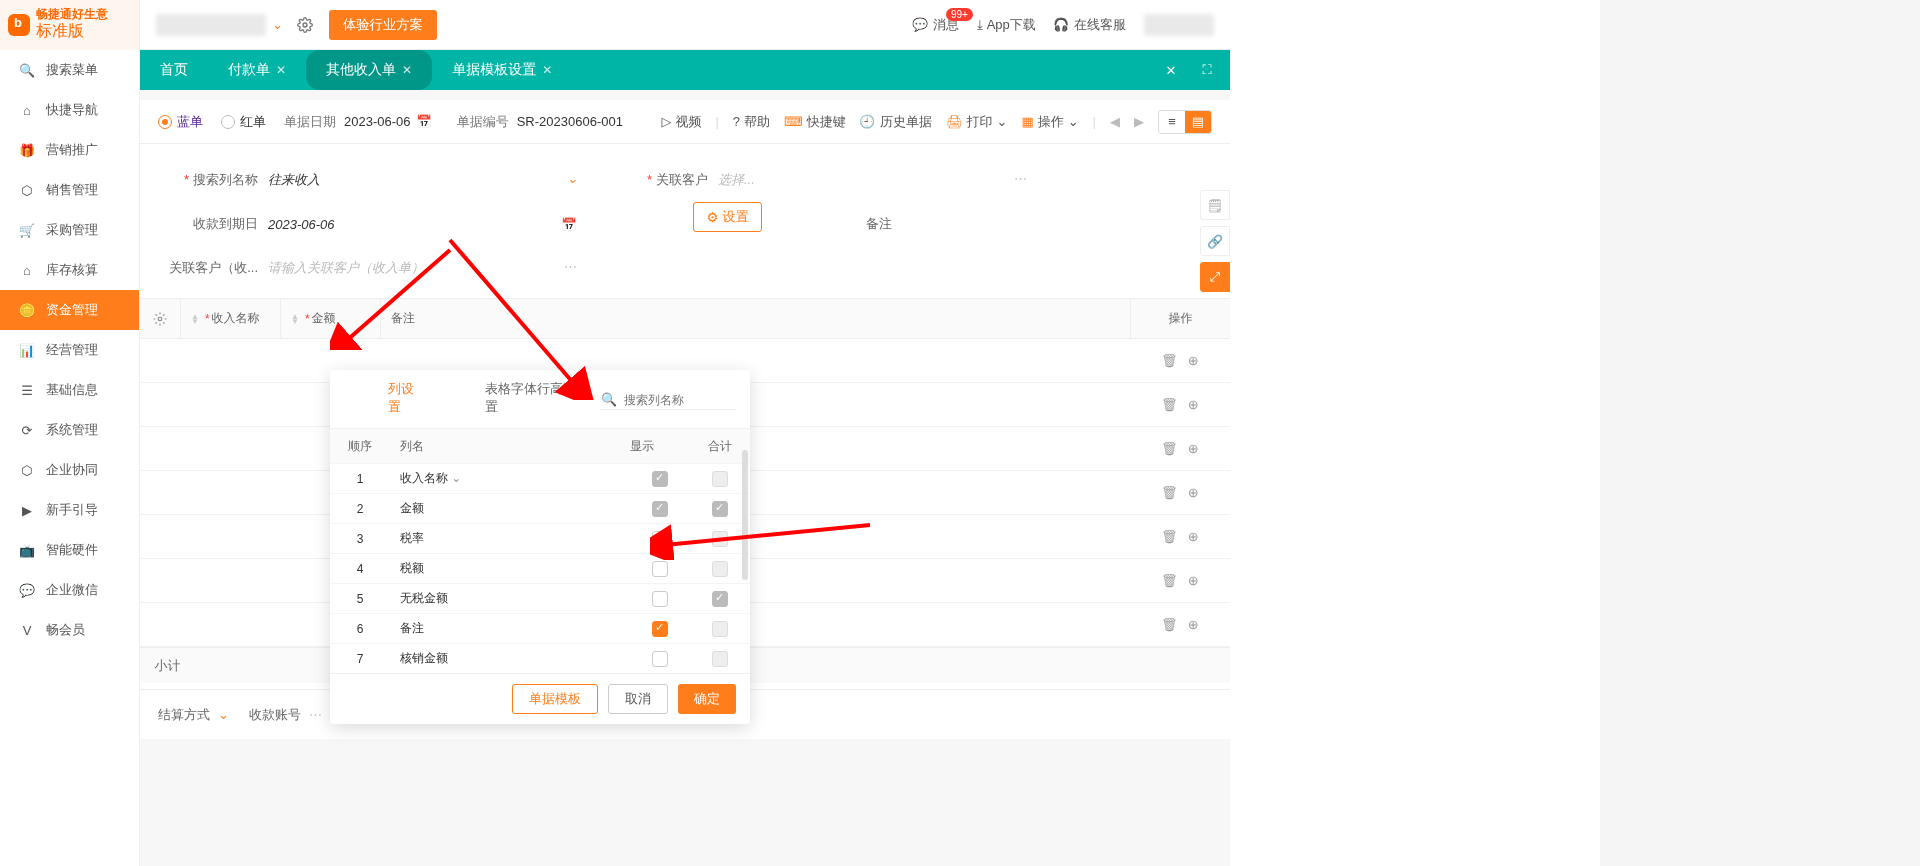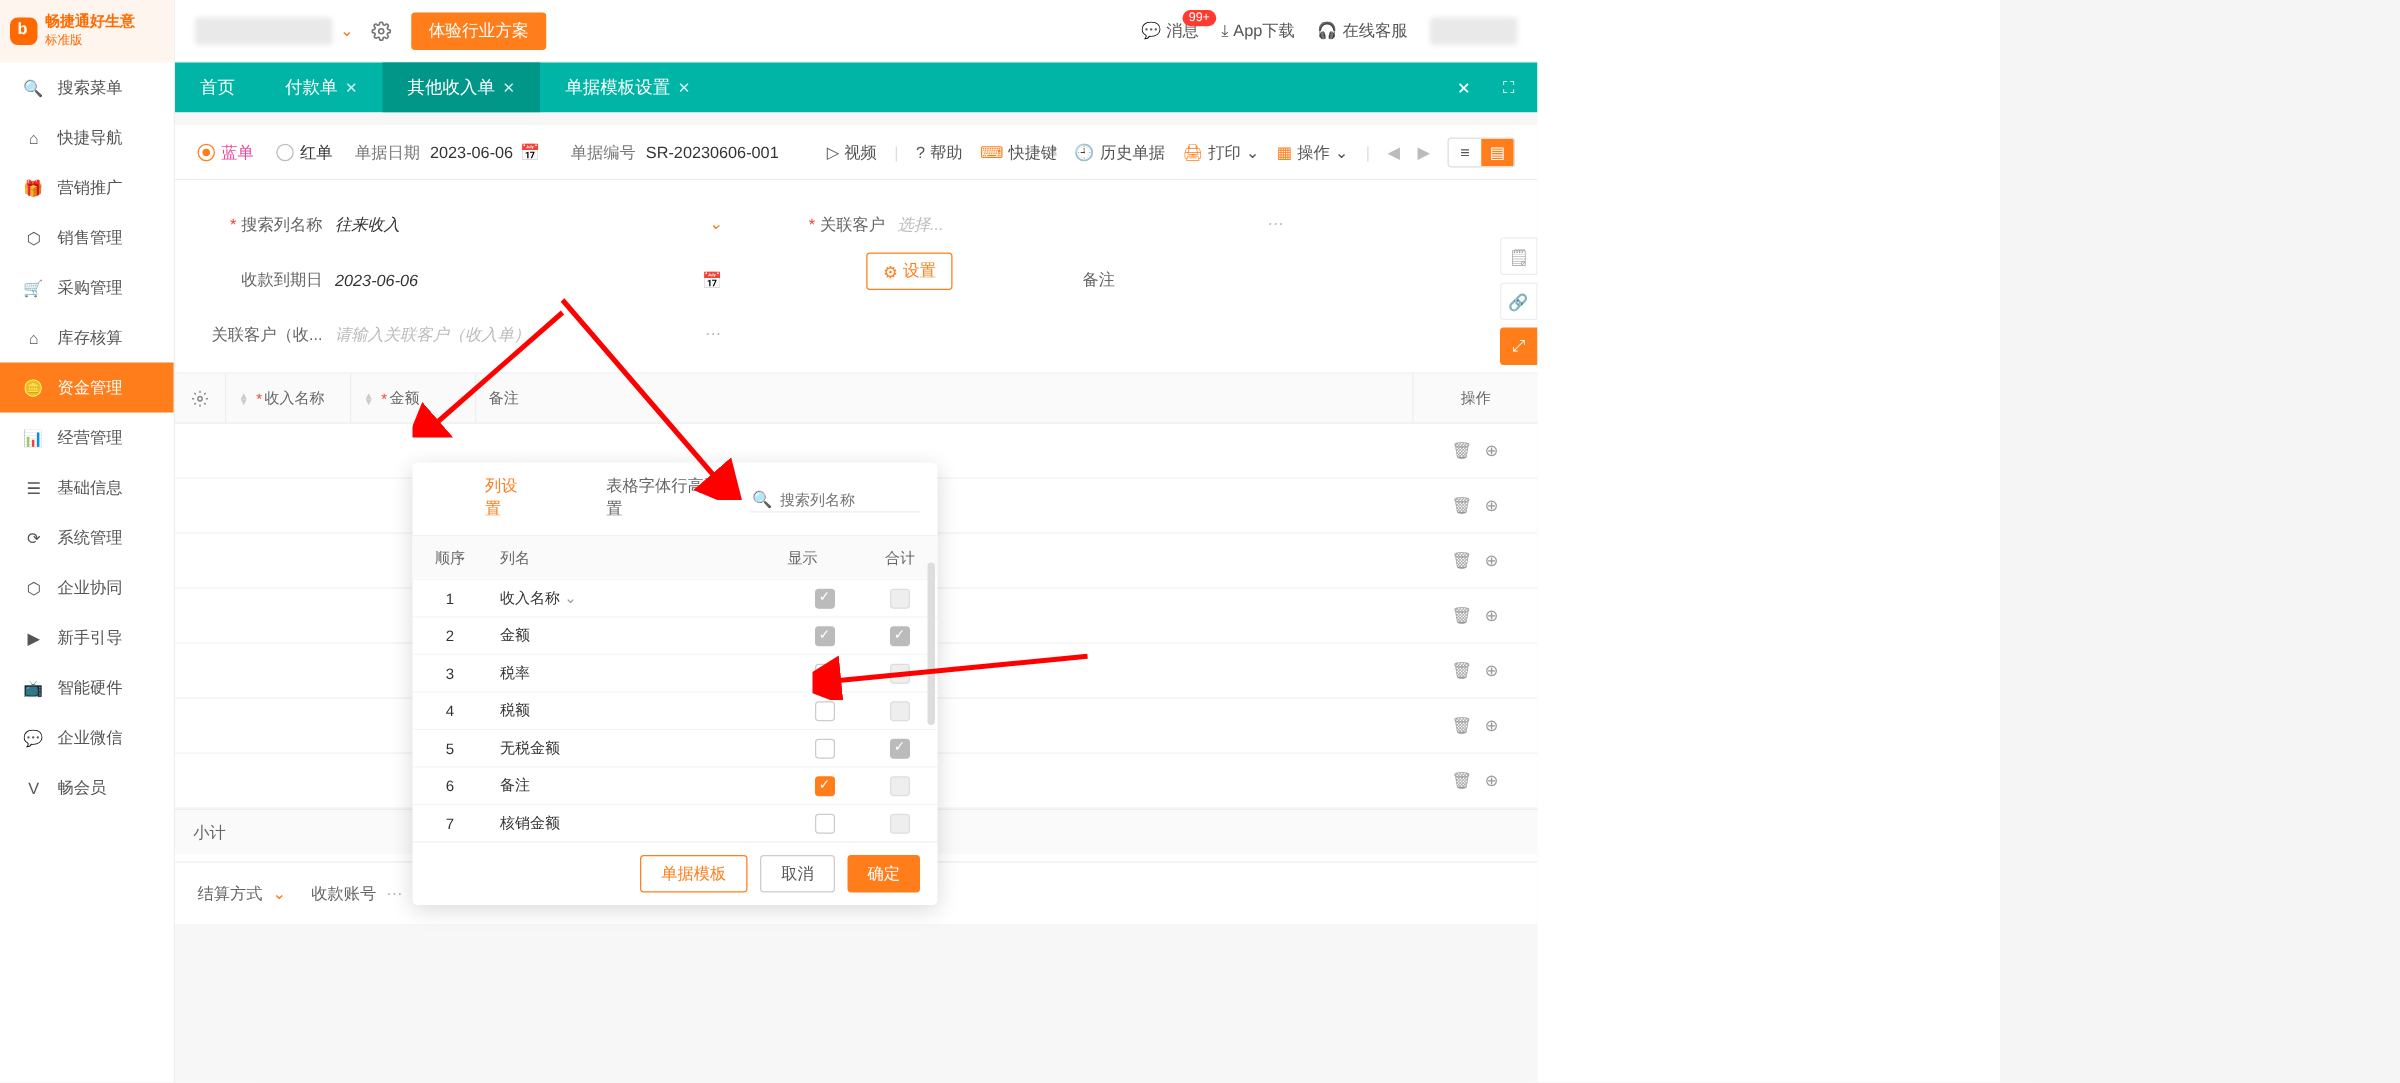--- a/index.html
+++ b/index.html
@@ -6,21 +6,21 @@
 body { font-family: "Microsoft YaHei", Arial, sans-serif; font-size: 13px; color: #333; background: #f5f5f5; overflow: hidden; }
 .app { display: flex; height: 866px; width: 1600px; }
 .blank-right { width: 370px; background: #fff; }
 
 
 .sidebar { width: 140px; background: #fff; border-right: 1px solid #eee; display: flex; flex-direction: column; }
 .logo { height: 50px; display: flex; align-items: center; padding: 0 8px; background: linear-gradient(#fff5ef,#fff5ef); }
 .logo-icon { width: 22px; height: 22px; background: #ff6a00; border-radius: 6px; margin-right: 6px; position: relative; }
 .logo-icon::after { content: "b"; color: #fff; font-weight: bold; position: absolute; left: 6px; top: 1px; }
 .logo-text { font-size: 12px; font-weight: bold; color: #ff6a00; line-height: 1.1; }
-.logo-sub { font-size: 10px; color: #ff6a00; }
+.logo-sub { font-size: 16px; color: #ff6a00; }
 .nav { flex: 1; overflow-y: auto; }
 .nav-item { display: flex; align-items: center; height: 40px; padding: 0 18px; color: #555; cursor: pointer; }
 .nav-item.active { background: #ff7d1a; color: #fff; }
 .nav-item .ico { width: 18px; height: 18px; margin-right: 10px; display: inline-flex; align-items: center; justify-content: center; }
 
 
 .main { flex: 1; display: flex; flex-direction: column; background: #fff; min-width: 0; }
 
 
 .topbar { height: 50px; display: flex; align-items: center; padding: 0 16px; border-bottom: 1px solid #eee; }
@@ -30,36 +30,36 @@
 .trial-btn { background: #ff7d1a; color: #fff; border: none; height: 30px; padding: 0 14px; border-radius: 3px; cursor: pointer; }
 .top-right { margin-left: auto; display: flex; align-items: center; gap: 18px; color: #555; }
 .badge { position: relative; }
 .badge-num { position: absolute; top: -8px; right: -14px; background: #ff3b30; color: #fff; font-size: 10px; padding: 1px 5px; border-radius: 8px; }
 .avatar-blur { width: 70px; height: 22px; background: #e9e9e9; filter: blur(2px); border-radius: 3px; }
 .tr-item { display: flex; align-items: center; gap: 4px; }
 
 
 .tabs { height: 40px; background: #00b5a5; display: flex; align-items: stretch; color: #fff; }
 .tab { display: flex; align-items: center; padding: 0 20px; cursor: pointer; font-size: 14px; gap: 6px; }
-.tab.active { background: #009688; }
+.tab.active { background: #009688; border-radius: 14px; }
 .tab .x { font-size: 12px; opacity: .8; }
 .tabs-right { margin-left: auto; display: flex; align-items: center; padding-right: 10px; gap: 10px; }
 .tabs-right .tbtn { width: 26px; height: 26px; display: flex; align-items: center; justify-content: center; cursor: pointer; }
 
 
 .content { flex: 1; padding: 10px 0 0 0; background: #f7f7f7; position: relative; overflow: hidden; }
 .card { background: #fff; margin: 0 0 0 0; }
 
 
 .formbar { display: flex; align-items: center; height: 44px; padding: 0 18px; border-bottom: 1px solid #eee; }
 .radio { display: inline-flex; align-items: center; margin-right: 18px; cursor: pointer; }
 .radio .dot { width: 14px; height: 14px; border: 1px solid #bbb; border-radius: 50%; margin-right: 5px; position: relative; }
 .radio.sel .dot { border-color: #ff7d1a; }
 .radio.sel .dot::after { content: ""; position: absolute; inset: 3px; background: #ff7d1a; border-radius: 50%; }
-.radio.sel span { color: #ec4899; }
+.radio.sel span { color: #4c1d95; }
 .fld { display: flex; align-items: center; margin-right: 24px; }
 .fld-label { color: #777; margin-right: 8px; white-space: nowrap; }
 .fld-val { color: #333; }
 .toolbar-right { margin-left: auto; display: flex; align-items: center; gap: 14px; color: #555; }
 .toolbar-right .sep { color: #ddd; }
 .tbtn2 { display: flex; align-items: center; gap: 4px; cursor: pointer; }
 .view-toggle { display: flex; border: 1px solid #ddd; border-radius: 3px; overflow: hidden; }
 .view-toggle div { width: 26px; height: 22px; display: flex; align-items: center; justify-content: center; }
 .view-toggle .on { background: #ff7d1a; color: #fff; }
 

